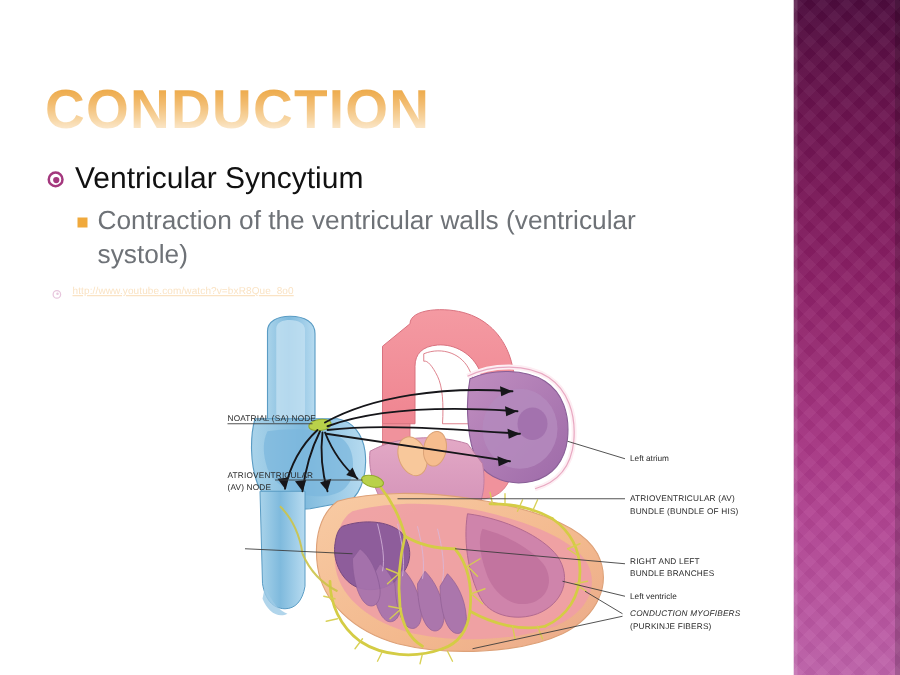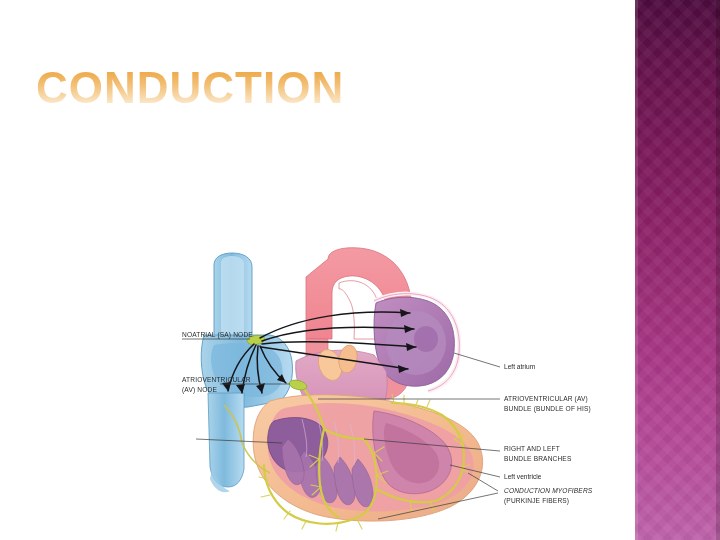--- a/index.html
+++ b/index.html
@@ -212,20 +212,38 @@
 <div id="slide">
 
   <div id="sidebar">
     <div id="sidebar-pattern"></div>
     <div id="sidebar-edge-l"></div>
     <div id="sidebar-edge-r"></div>
   </div>
 
   <div id="title">Conduction</div>
 
+  <div id="content">
+
+    <div class="l1">
+      <span class="l1-bullet"></span>
+      <span class="l1-text">Ventricular Syncytium</span>
+    </div>
+
+    <div class="l2">
+      <span class="l2-bullet"></span>
+      <span class="l2-text">Contraction of the ventricular walls (ventricular systole)</span>
+    </div>
+
+    <div class="l3">
+      <span class="l3-bullet"></span>
+      <a class="l3-link" href="#">http://www.youtube.com/watch?v=bxR8Que_8o0</a>
+    </div>
+
+  </div>
 
   <div id="figure">
     <svg width="452" height="290" viewBox="0 0 452 290" xmlns="http://www.w3.org/2000/svg">
       <defs>
         <linearGradient id="gBlue" x1="0" y1="0" x2="1" y2="0">
           <stop offset="0%" stop-color="#a9d3ea"></stop>
           <stop offset="45%" stop-color="#7fbadd"></stop>
           <stop offset="100%" stop-color="#b7dbf0"></stop>
         </linearGradient>
         <linearGradient id="gPink" x1="0" y1="0" x2="0" y2="1">

